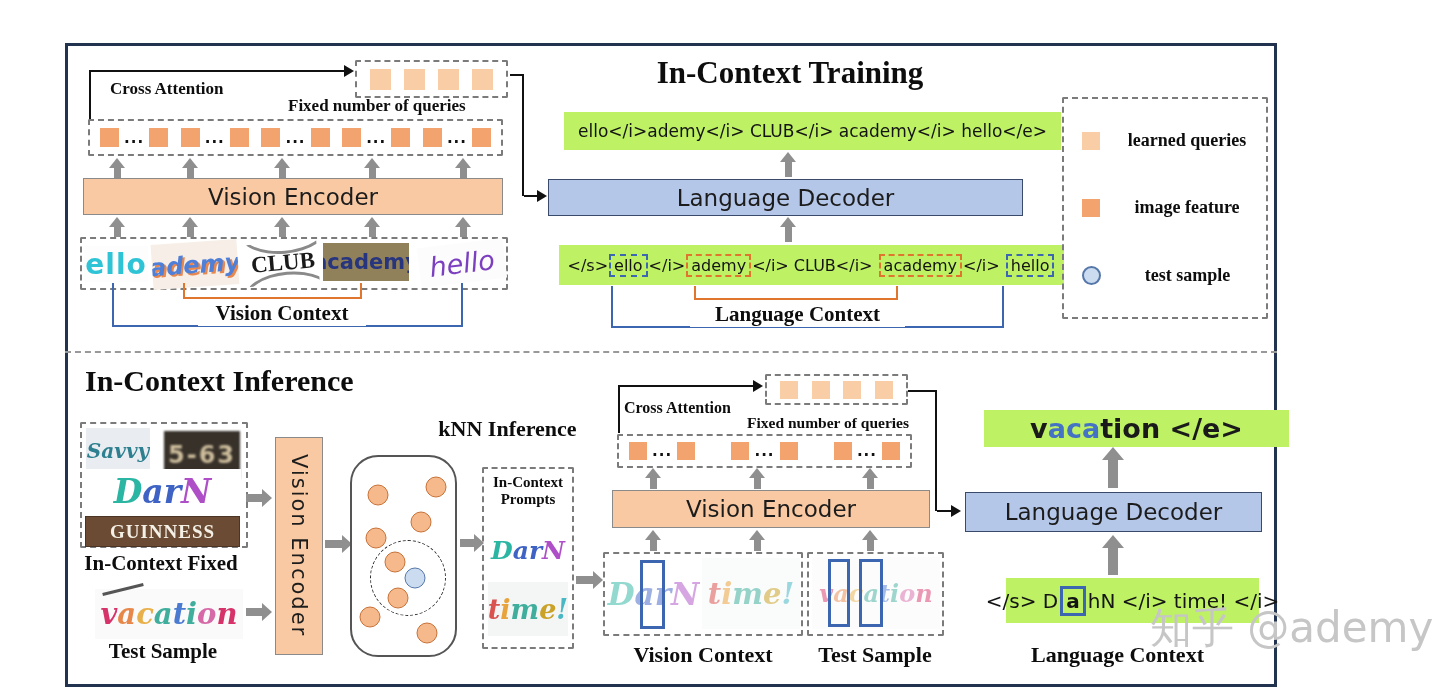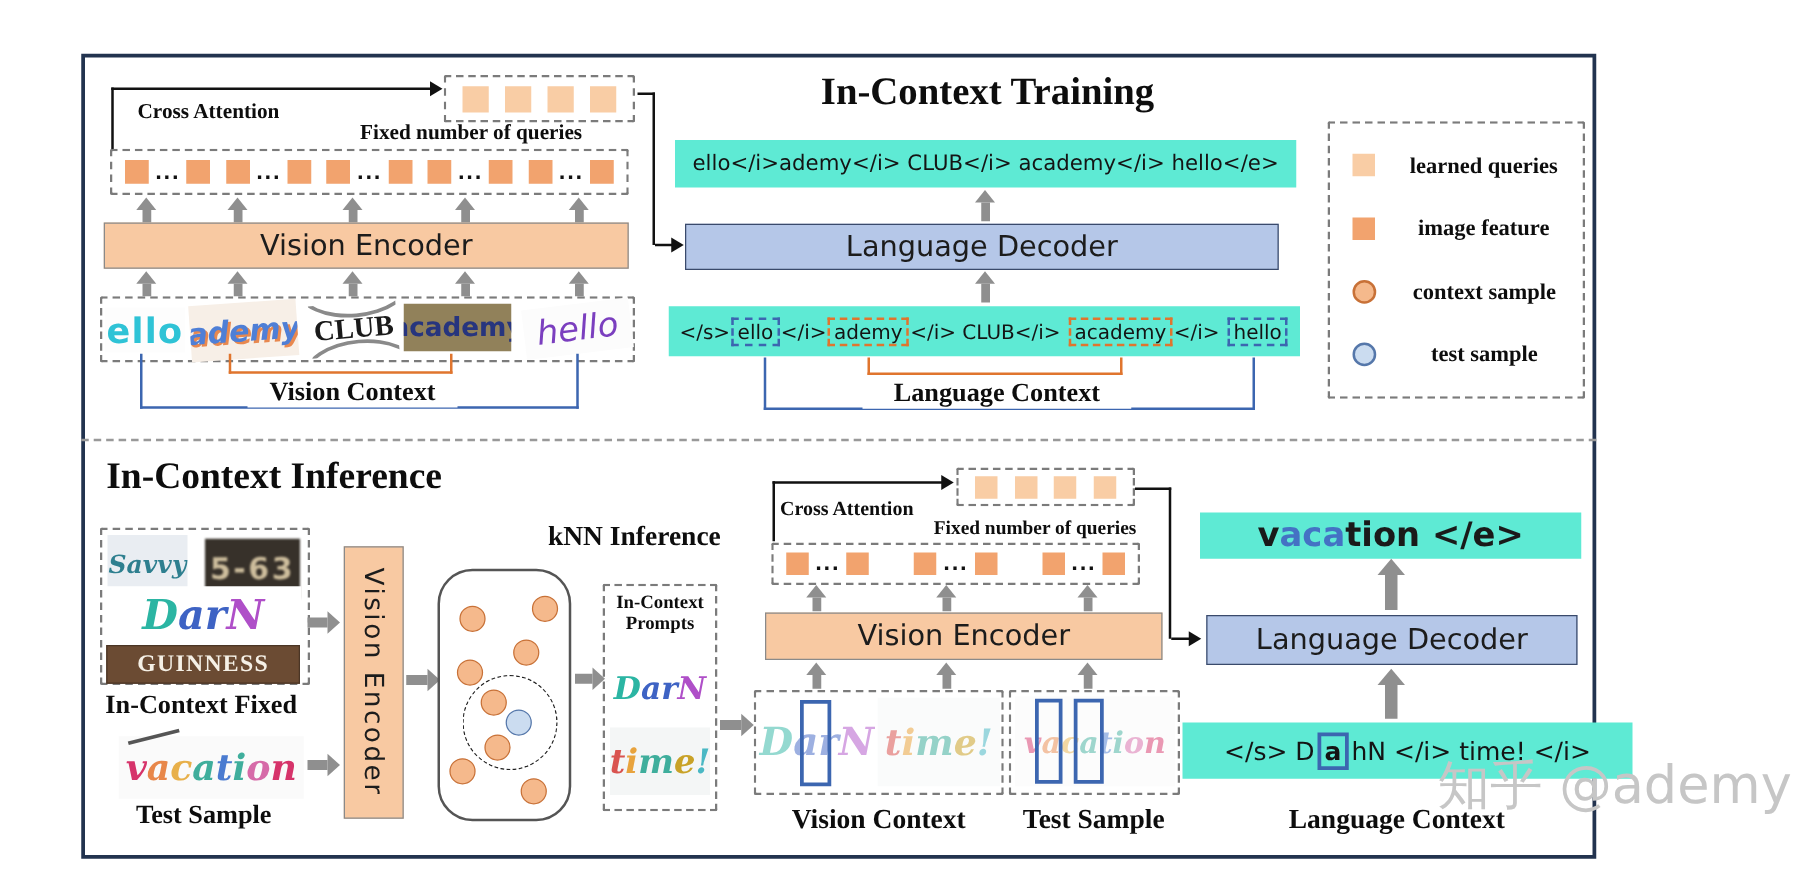--- a/index.html
+++ b/index.html
@@ -4,22 +4,22 @@
 <style>
   * { box-sizing: border-box; margin: 0; padding: 0; }
   html,body { background:#fff; }
   #stage { position:relative; width:1440px; height:699px; background:#fff; overflow:hidden;
            font-family:"DejaVu Sans", sans-serif; color:#111; }
   .abs { position:absolute; }
   .sb  { font-family:"Liberation Serif", serif; font-weight:bold; color:#0d0d0d; }
   .ctr { text-align:center; }
   .navy { border:3px solid #22334F; }
   .dashbox { border:2.5px dashed #7b7b7b; border-radius:2px; background:transparent; }
-  .greenbox { background:#5eead4; display:flex; align-items:center; justify-content:center;
-              white-space:pre; color:#141414; }
+  .greenbox { background:#bef264; display:flex; align-items:center; justify-content:center;
+              white-space:pre; color:#141414;margin-left:24px; }
   .encoder { background:#F8C9A2; border:1.5px solid #8a8a8a; display:flex; align-items:center; justify-content:center; }
   .decoder { background:#B5C7E8; border:1.5px solid #3A4A6B; display:flex; align-items:center; justify-content:center; }
   .boxlabel { font-family:"DejaVu Sans", sans-serif; color:#1c1c1c; }
 
   .qrow { display:flex; align-items:center; justify-content:space-around; padding:0 6px; }
   .sq-l { width:21px; height:21px; background:#F9CDA5; }
   .frow { display:flex; align-items:center; justify-content:space-between; padding:0 10px; }
   .fgroup { display:flex; align-items:center; gap:5px; }
   .fsq { width:19px; height:19px; background:#F2A36E; }
   .fdots { font-weight:bold; font-size:15px; letter-spacing:1px; color:#111; }
@@ -176,24 +176,20 @@
   <div class="abs sb ctr" style="left:690px;top:302px;width:215px;font-size:21px;background:#fff">Language Context</div>
 
   <div class="abs dashbox" style="left:1062px;top:97px;width:206px;height:222px;display:flex;flex-direction:column;justify-content:space-around;padding:8px 4px">
     <div class="lrow">
       <span class="lic sqi" style="background:#F9CDA5"></span>
       <span class="llab">learned queries</span>
     </div>
     <div class="lrow">
       <span class="lic sqi" style="background:#F2A36E"></span>
       <span class="llab">image feature</span>
-    </div>
-    <div class="lrow">
-      <span class="lic ci" style="background:#F5B98C;border:2px solid #C87137"></span>
-      <span class="llab">context sample</span>
     </div>
     <div class="lrow">
       <span class="lic ci" style="background:#CBDCF0;border:2px solid #5577AA"></span>
       <span class="llab">test sample</span>
     </div>
   </div>
 
   <div class="abs sb" style="left:85px;top:364px;width:400px;font-size:30px">In-Context Inference</div>
 
   <div class="abs dashbox" style="left:80px;top:422px;width:168px;height:126px"></div>
@@ -305,20 +301,20 @@
   <div class="abs greenbox" style="left:960px;top:410px;width:305px;height:37px;font-size:27px;font-weight:bold"><span style="color: rgb(26, 26, 26);">v</span><span style="color: rgb(68, 114, 196);">a</span><span style="color: rgb(68, 114, 196);">c</span><span style="color: rgb(68, 114, 196);">a</span><span style="color: rgb(26, 26, 26);">t</span><span style="color: rgb(26, 26, 26);">i</span><span style="color: rgb(26, 26, 26);">o</span><span style="color: rgb(26, 26, 26);">n</span><span style="color: rgb(26, 26, 26);"> &lt;/e&gt;</span></div>
 
   <div class="arr-vb" style="left:1108px;top:460px;height:28px"></div>
 
   <div class="abs decoder" style="left:965px;top:492px;width:297px;height:40px">
     <span class="boxlabel" style="font-size:23px">Language Decoder</span>
   </div>
 
   <div class="arr-vb" style="left:1108px;top:548px;height:27px"></div>
 
-  <div class="abs greenbox" style="left:946px;top:578px;width:360px;height:45px;font-size:20px">
+  <div class="abs greenbox" style="left:982px;top:578px;width:253px;height:45px;font-size:20px">
     <span>&lt;/s&gt; D</span><span class="tok-s">a</span><span>hN &lt;/i&gt; time! &lt;/i&gt;</span>
   </div>
   <div class="abs sb ctr" style="left:1000px;top:642px;width:235px;font-size:22px">Language Context</div>
 
   <div class="watermark" style="left:1150px;top:600px">知乎 @ademy</div>
 
 </div>
 
 </body></html>

